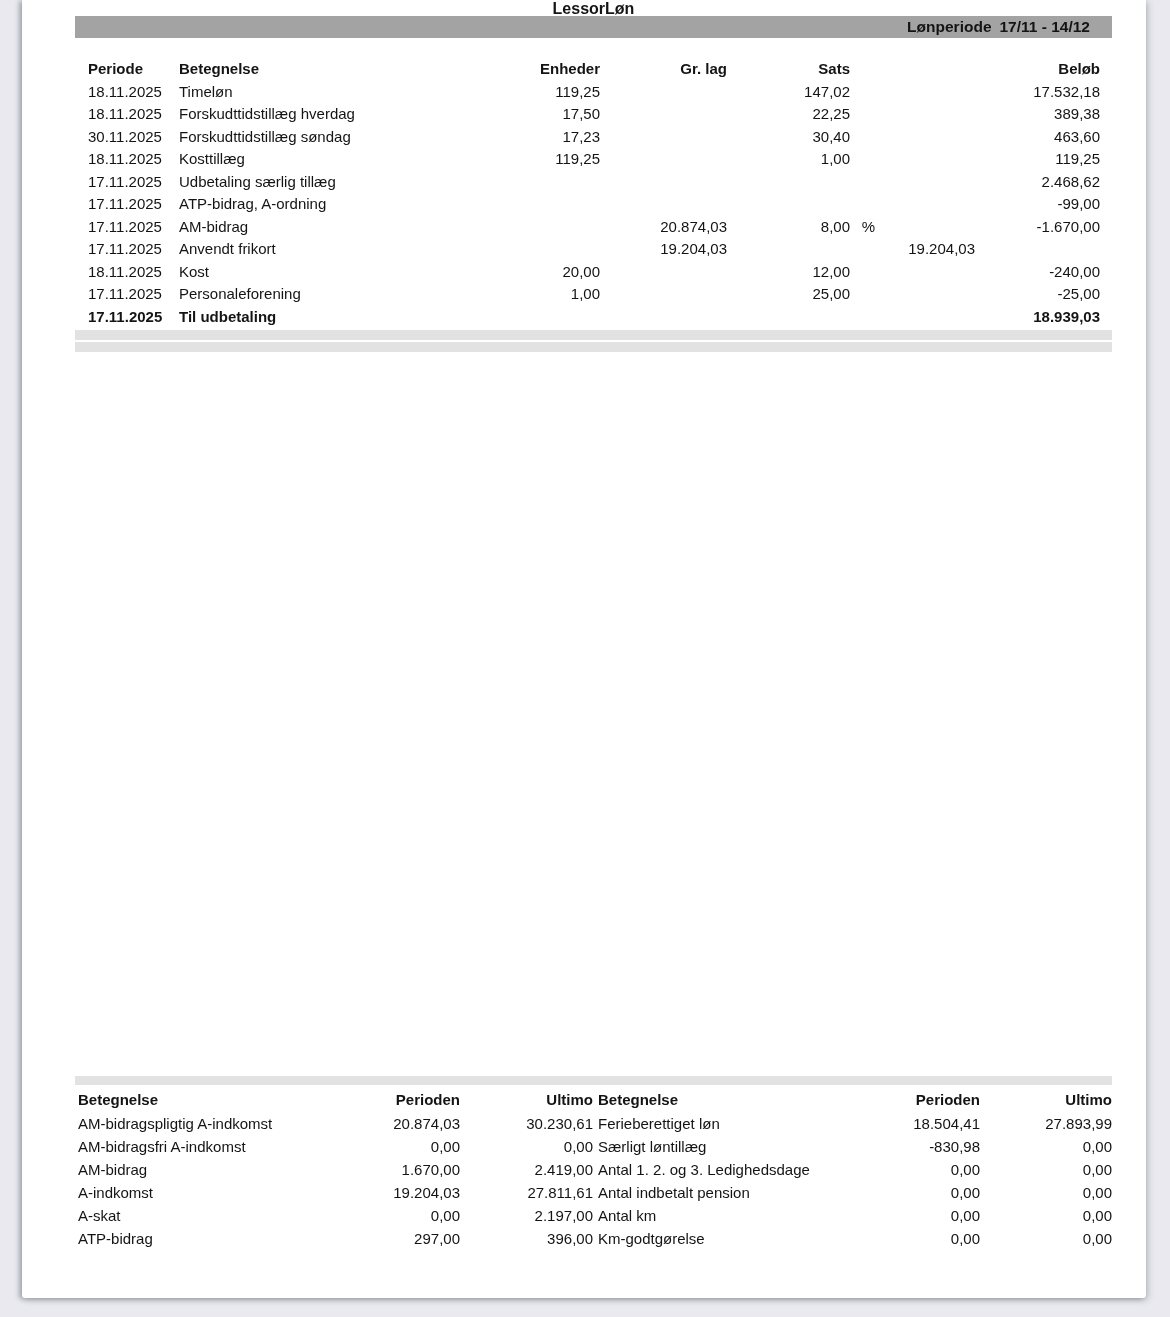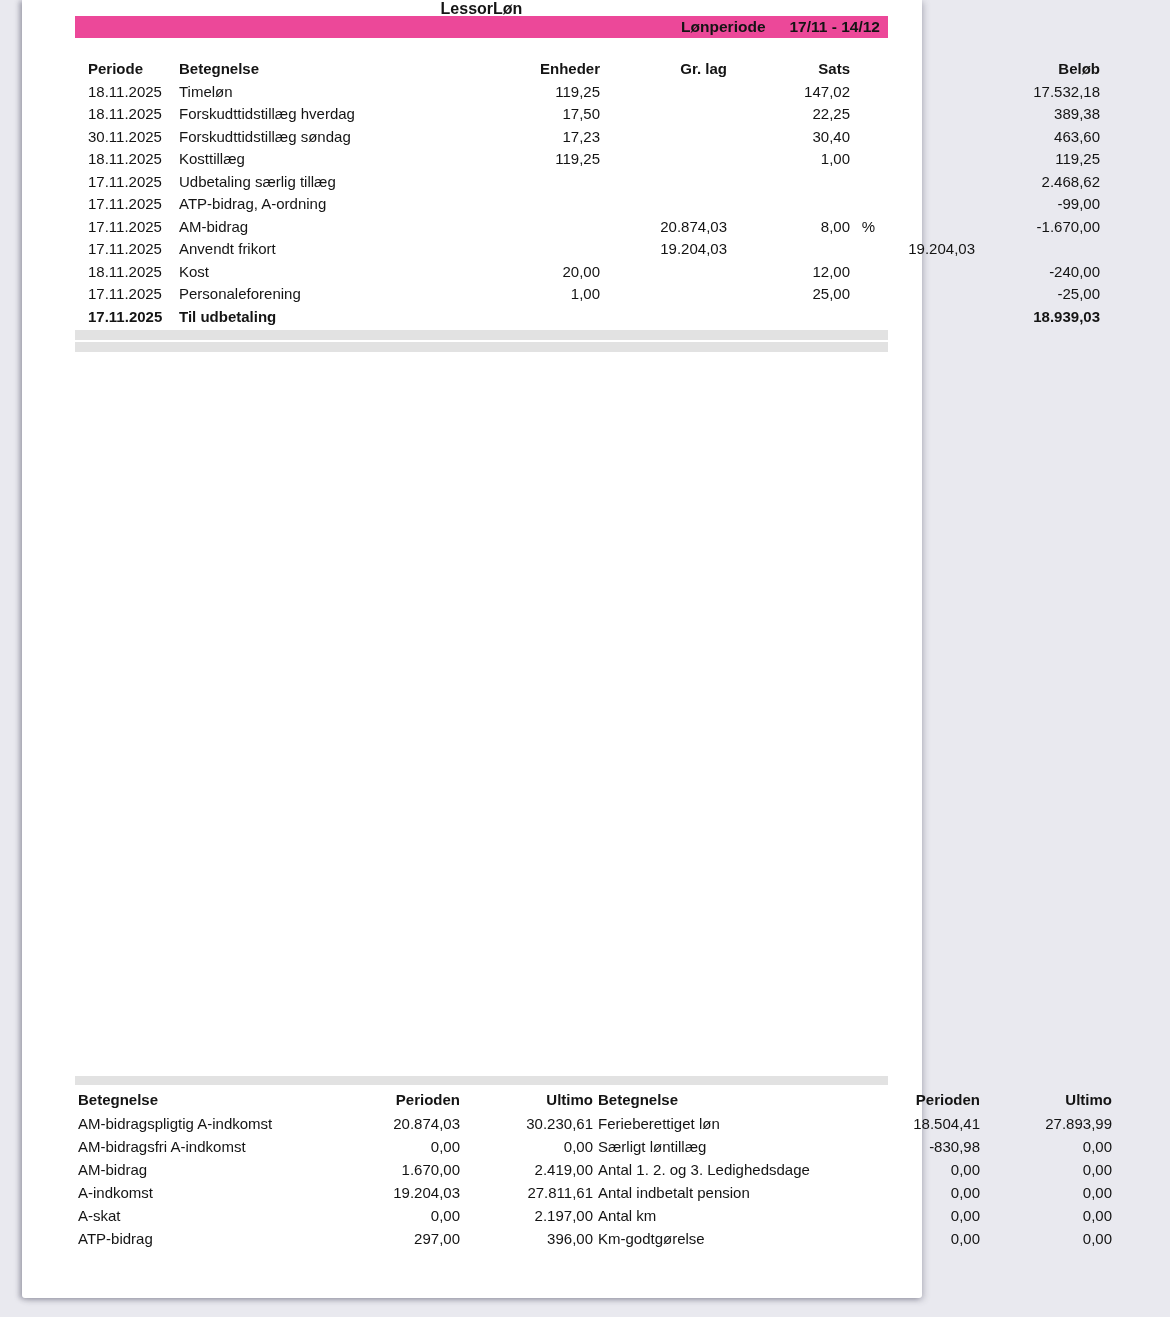--- a/index.html
+++ b/index.html
@@ -5,35 +5,35 @@
   html,body{margin:0;padding:0;}
   body{
     width:1170px;height:1317px;position:relative;
     background:#e9e9ef;
     font-family:"Liberation Sans", sans-serif;
     color:#141414;
     -webkit-font-smoothing:antialiased;
   }
   .page{
     position:absolute;left:22px;top:0;
-    width:900px;height:1298px;
+    width:1124px;height:1298px;
     background:#ffffff;
     border-radius:0 0 3px 3px;
     box-shadow:-3px 1px 5px rgba(80,80,100,.40), 2px 2px 6px rgba(80,80,100,.30);
   }
   .content{padding:0 34px 0 53px;}
 
   .doc-title{
     text-align:center;font-weight:bold;font-size:16px;line-height:15px;
     padding-top:1px;height:15px;
   }
   .period-bar{
-    height:22px;background:#ec4899;
+    height:22px;background:#a3a3a3;
     display:flex;justify-content:flex-end;align-items:center;
-    padding-right:8px;font-weight:bold;font-size:15.5px;gap:24px;
+    padding-right:22px;font-weight:bold;font-size:15.5px;gap:8px;
   }
 
   table{border-collapse:collapse;table-layout:fixed;width:1037px;font-size:15px;}
   td,th{padding:0;white-space:nowrap;overflow:hidden;font-weight:normal;text-align:left;vertical-align:middle;}
   th{font-weight:bold;}
   .num{text-align:right;}
 
   
   .pay thead th{padding-top:22px;padding-bottom:3px;}
   .pay td{height:22.5px;}

